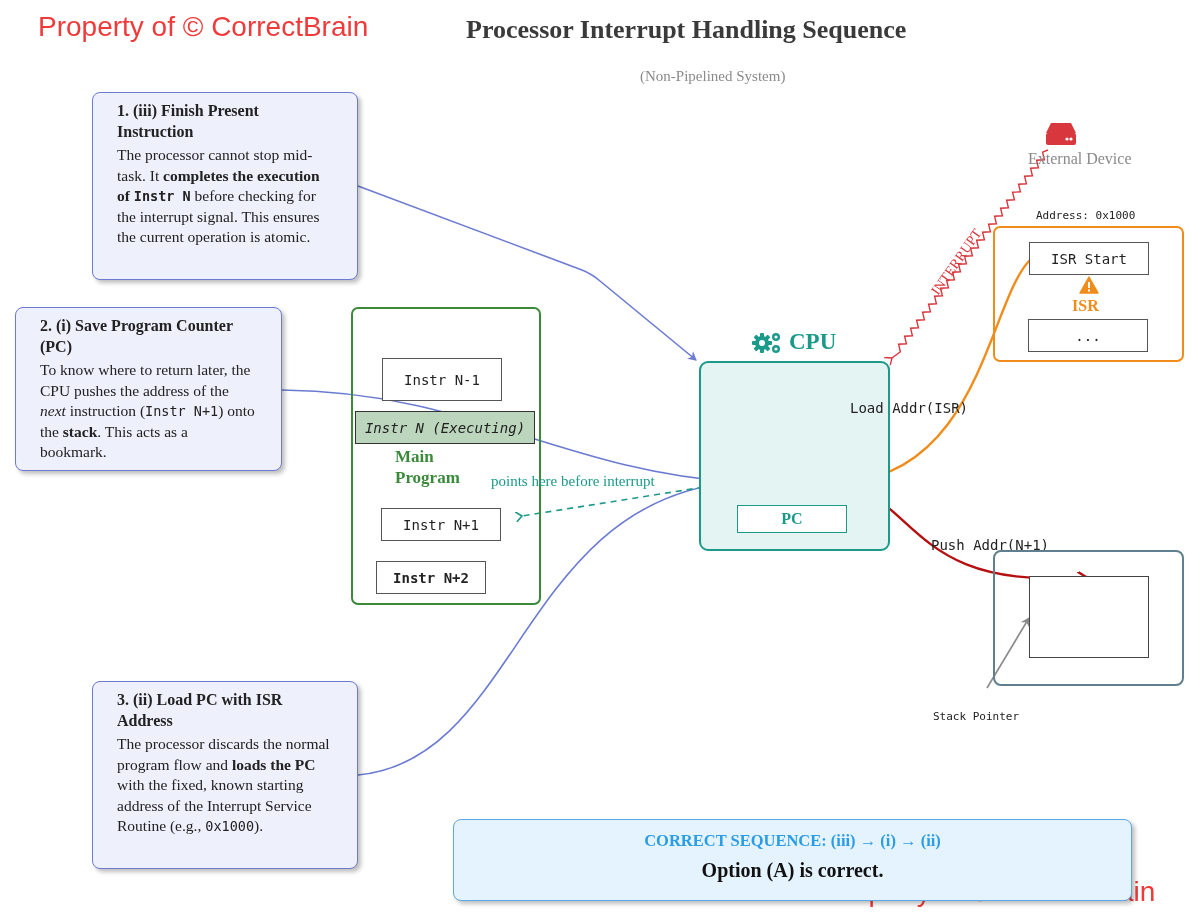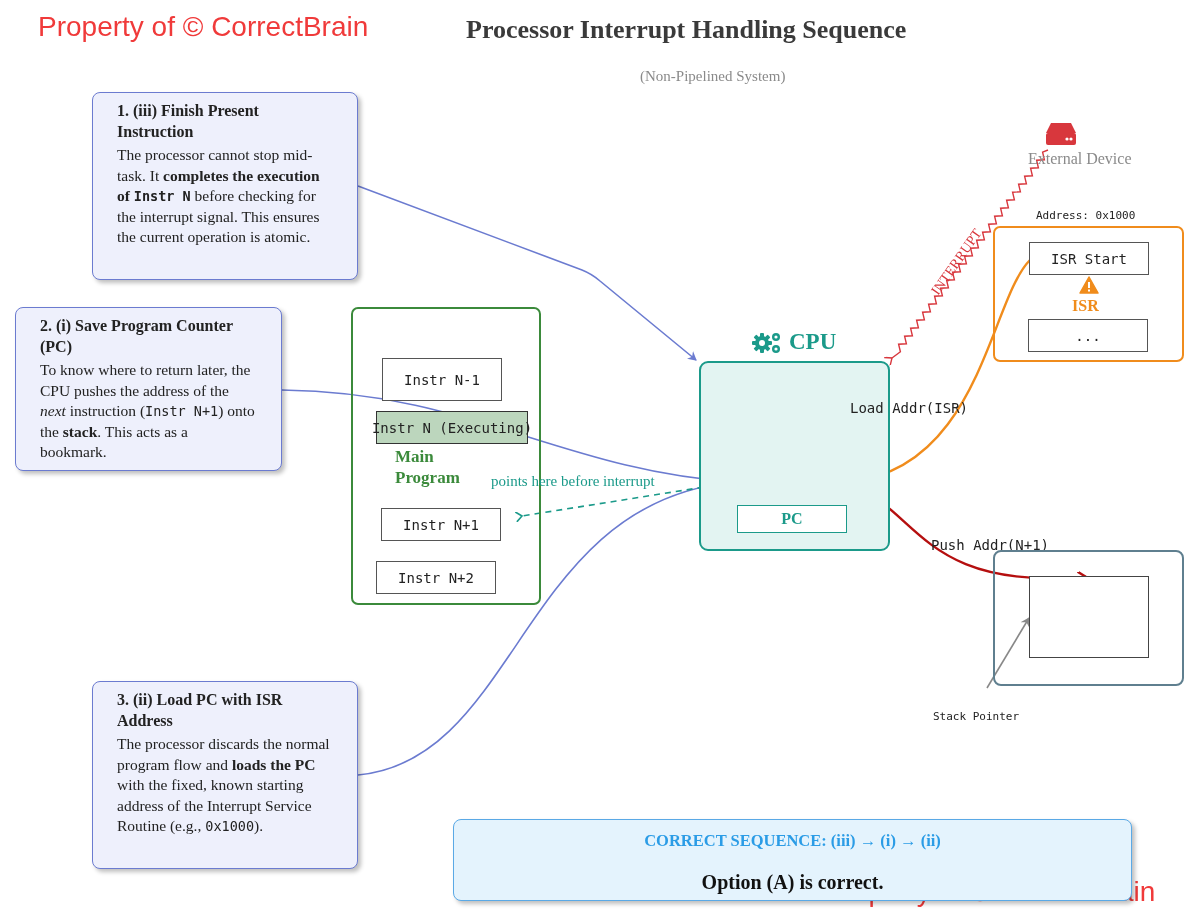--- a/index.html
+++ b/index.html
@@ -33,21 +33,21 @@
   .isr-label { color:#f08c1c; font-weight:bold; font-size:16px; }
   .stack-box { border:2.5px solid #5f7f8f; border-radius:8px; box-sizing:border-box; }
   .stack-inner { border:1.3px solid #444; box-sizing:border-box; background:#fff; }
 
   .small-mono { font-family:"DejaVu Sans Mono", monospace; font-size:14px; color:#222; white-space:nowrap; }
   .tiny-mono { font-family:"DejaVu Sans Mono", monospace; font-size:11px; color:#222; white-space:nowrap; }
 
   .answer { background:#e4f3fd; border:1.5px solid #5aa9e6; border-radius:8px; box-shadow:3px 3px 4px rgba(0,0,0,0.25);
             box-sizing:border-box; text-align:center; }
   .answer .seq { color:#2b9ce6; font-weight:bold; font-size:16.5px; margin-top:11px; }
-  .answer .opt { color:#111; font-weight:bold; font-size:20px; margin-top:20px; }
+  .answer .opt { color:#111; font-weight:bold; font-size:20px; margin-top:8px; }
 </style>
 </head>
 <body>
 
 <svg id="wires" viewBox="0 0 1200 917">
   <defs>
     <marker id="arrBlue" markerWidth="10" markerHeight="10" refX="8" refY="5" orient="auto" markerUnits="userSpaceOnUse">
       <path d="M0,0 L9,5 L0,10 L3,5 z" fill="#6b7bd0"></path>
     </marker>
     <marker id="arrOrange" markerWidth="12" markerHeight="12" refX="2" refY="6" orient="auto" markerUnits="userSpaceOnUse">
@@ -99,27 +99,27 @@
   <div class="head">2. (i) Save Program Counter (PC)</div>
   <div class="body"><span>To know where to return later, the CPU pushes the address of the </span><span style="font-style: italic;">next</span><span> instruction (</span><code>Instr N+1</code><span>) onto the </span><span style="font-weight: bold;">stack</span><span>. This acts as a bookmark.</span></div>
 </div>
 <div class="abs note serif" style="left:92px; top:681px; width:266px; height:188px;">
   <div class="head">3. (ii) Load PC with ISR Address</div>
   <div class="body"><span>The processor discards the normal program flow and </span><span style="font-weight: bold;">loads the PC</span><span> with the fixed, known starting address of the Interrupt Service Routine (e.g., </span><code>0x1000</code><span>).</span></div>
 </div>
 
 <div class="abs prog" style="left:351px; top:307px; width:190px; height:298px;"></div>
 <div class="abs instr" style="left:382px; top:358px; width:120px; height:43px;">Instr N-1</div>
-<div class="abs instr exec" style="left:376px; top:411px; width:152px; height:33px;">Instr N (Executing)</div>
+<div class="abs instr exec" style="left:355px; top:411px; width:180px; height:33px;font-style:italic;">Instr N (Executing)</div>
 <div class="abs prog-label serif" style="left:395px; top:446px; width:100px;">
   <div>Main</div>
   <div>Program</div>
 </div>
 <div class="abs instr" style="left:381px; top:508px; width:120px; height:33px;">Instr N+1</div>
-<div class="abs instr" style="left:376px; top:561px; width:120px; height:33px;">Instr N+2</div>
+<div class="abs instr" style="left:376px; top:561px; width:110px; height:33px;font-weight:bold;">Instr N+2</div>
 
 <div class="abs cpu-label serif" style="left:751px; top:329px;">
   <span style="display:inline-flex;">
     <svg width="32" height="24" viewBox="0 0 32 24">
       <g fill="#1b9a8a">
         <circle cx="11" cy="13" r="7"></circle>
         <rect x="9" y="3" width="4" height="20" rx="1"></rect>
         <rect x="1" y="11" width="20" height="4" rx="1"></rect>
         <rect x="9" y="3" width="4" height="20" rx="1" transform="rotate(45 11 13)"></rect>
         <rect x="9" y="3" width="4" height="20" rx="1" transform="rotate(-45 11 13)"></rect>

